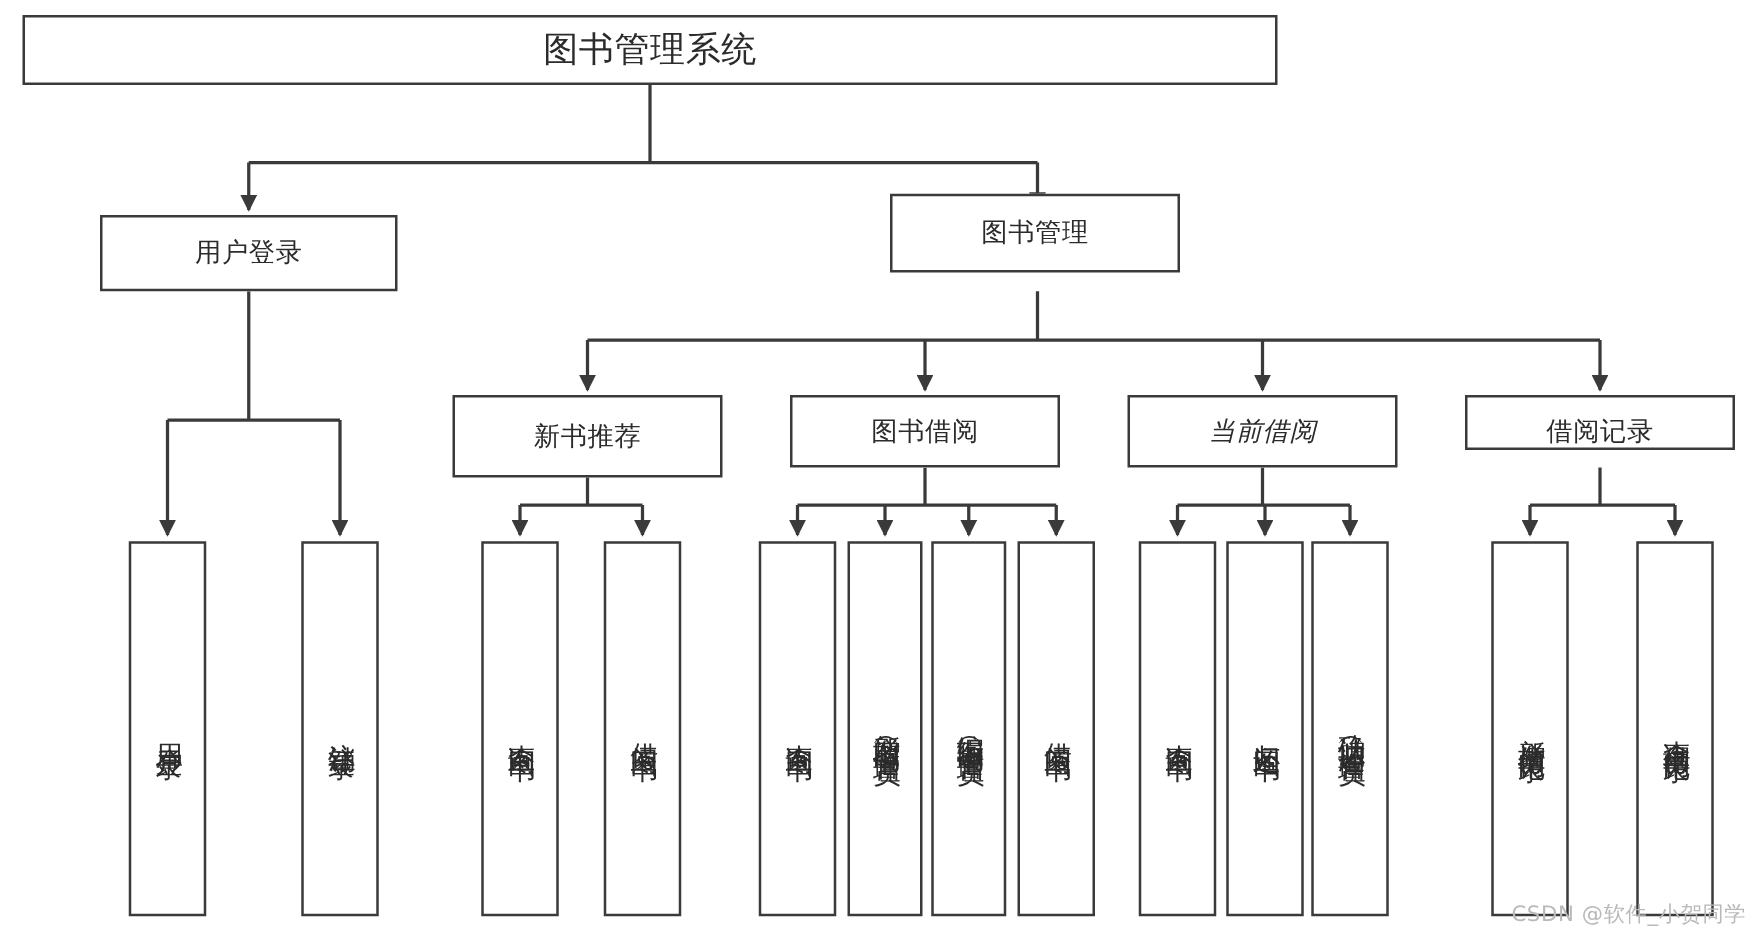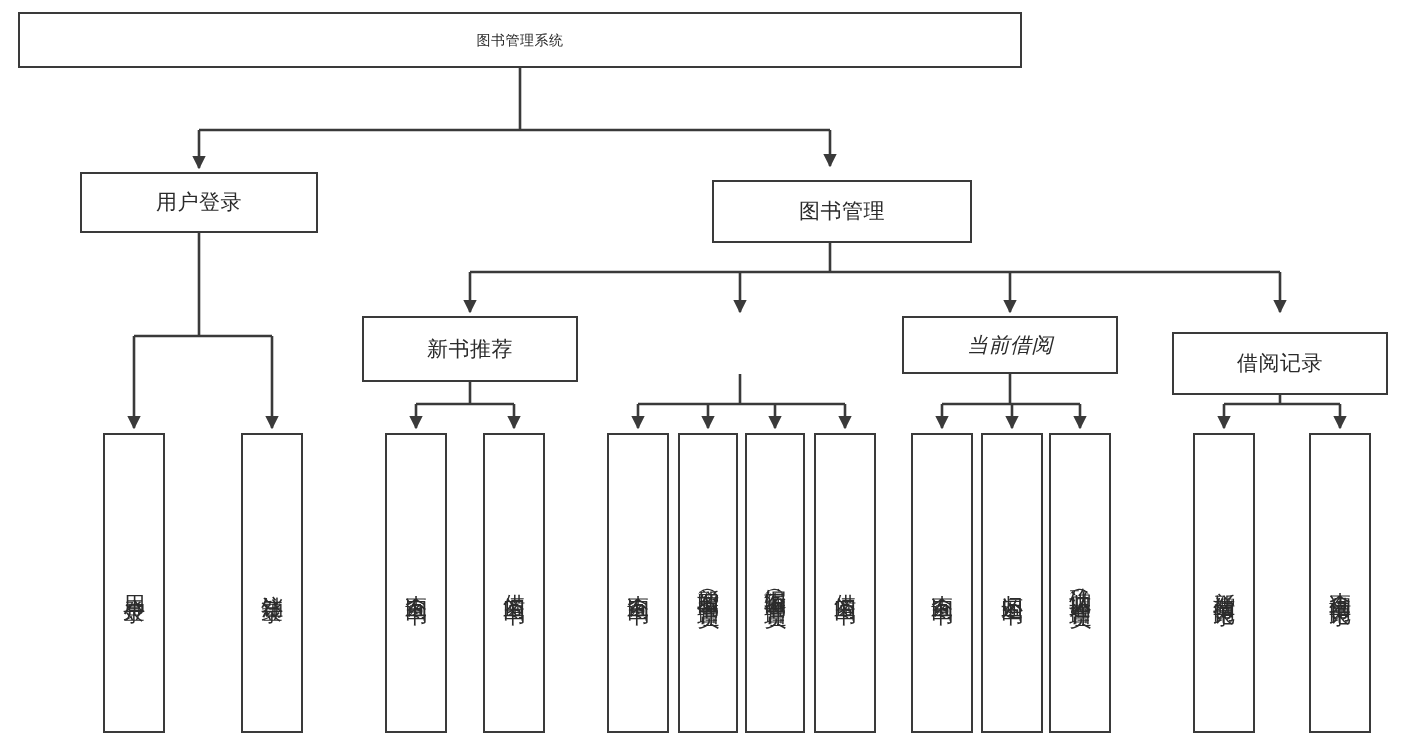--- a/index.html
+++ b/index.html
@@ -18,21 +18,21 @@
     display:flex;
     align-items:center;
     justify-content:center;
     color:#2b2b2b;
     text-align:center;
   }
   .node .lbl{display:block;line-height:1.18;letter-spacing:0.5px;}
 
   
   .h-node .lbl{font-size:21px;}
-  .h-root .lbl{font-size:14px;}
+  .h-root .lbl{font-size:28px;}
 
   
   .v-node{
     align-items:center;
     justify-content:center;
     padding:6px 2px;
   }
   .v-node .lbl{
     writing-mode:vertical-rl;
     text-orientation:upright;
@@ -108,34 +108,37 @@
   </svg>
 
   <div class="node h-node h-root" style="left:18px;top:12px;width:1004px;height:56px;">
     <span class="lbl">图书管理系统</span>
   </div>
 
   <div class="node h-node" style="left:80px;top:172px;width:238px;height:61px;">
     <span class="lbl">用户登录</span>
   </div>
 
-  <div class="node h-node" style="left:712px;top:180px;width:260px;height:63px;">
+  <div class="node h-node" style="left:712px;top:155px;width:232px;height:63px;">
     <span class="lbl">图书管理</span>
   </div>
 
   <div class="node h-node" style="left:362px;top:316px;width:216px;height:66px;">
     <span class="lbl">新书推荐</span>
   </div>
 
+  <div class="node h-node" style="left:632px;top:316px;width:216px;height:58px;">
+    <span class="lbl">图书借阅</span>
+  </div>
 
   <div class="node h-node" style="left:902px;top:316px;width:216px;height:58px;font-style:italic;">
     <span class="lbl">当前借阅</span>
   </div>
 
-  <div class="node h-node" style="left:1172px;top:332px;width:216px;height:63px;">
+  <div class="node h-node" style="left:1172px;top:316px;width:216px;height:44px;align-items:flex-end;">
     <span class="lbl">借阅记录</span>
   </div>
 
   <div class="node v-node" style="left:103px;top:433px;width:62px;height:300px;">
     <span class="lbl">用户登录</span>
   </div>
 
   <div class="node v-node" style="left:241px;top:433px;width:62px;height:300px;">
     <span class="lbl">注销登录</span>
   </div>
@@ -177,14 +180,15 @@
   </div>
 
   <div class="node v-node" style="left:1193px;top:433px;width:62px;height:300px;">
     <span class="lbl">新增借阅记录</span>
   </div>
 
   <div class="node v-node" style="left:1309px;top:433px;width:62px;height:300px;">
     <span class="lbl">查询借阅记录</span>
   </div>
 
+  <div id="watermark">CSDN @软件_小贺同学</div>
 
 </div>
 
 </body></html>

